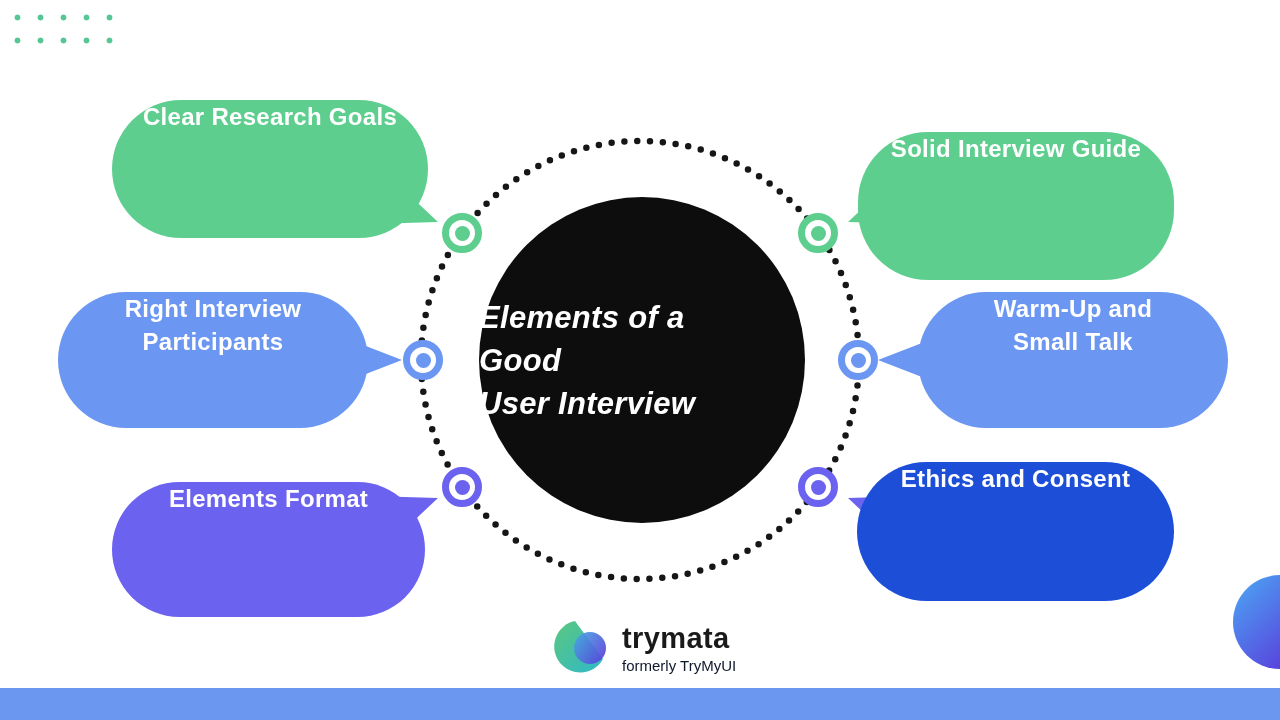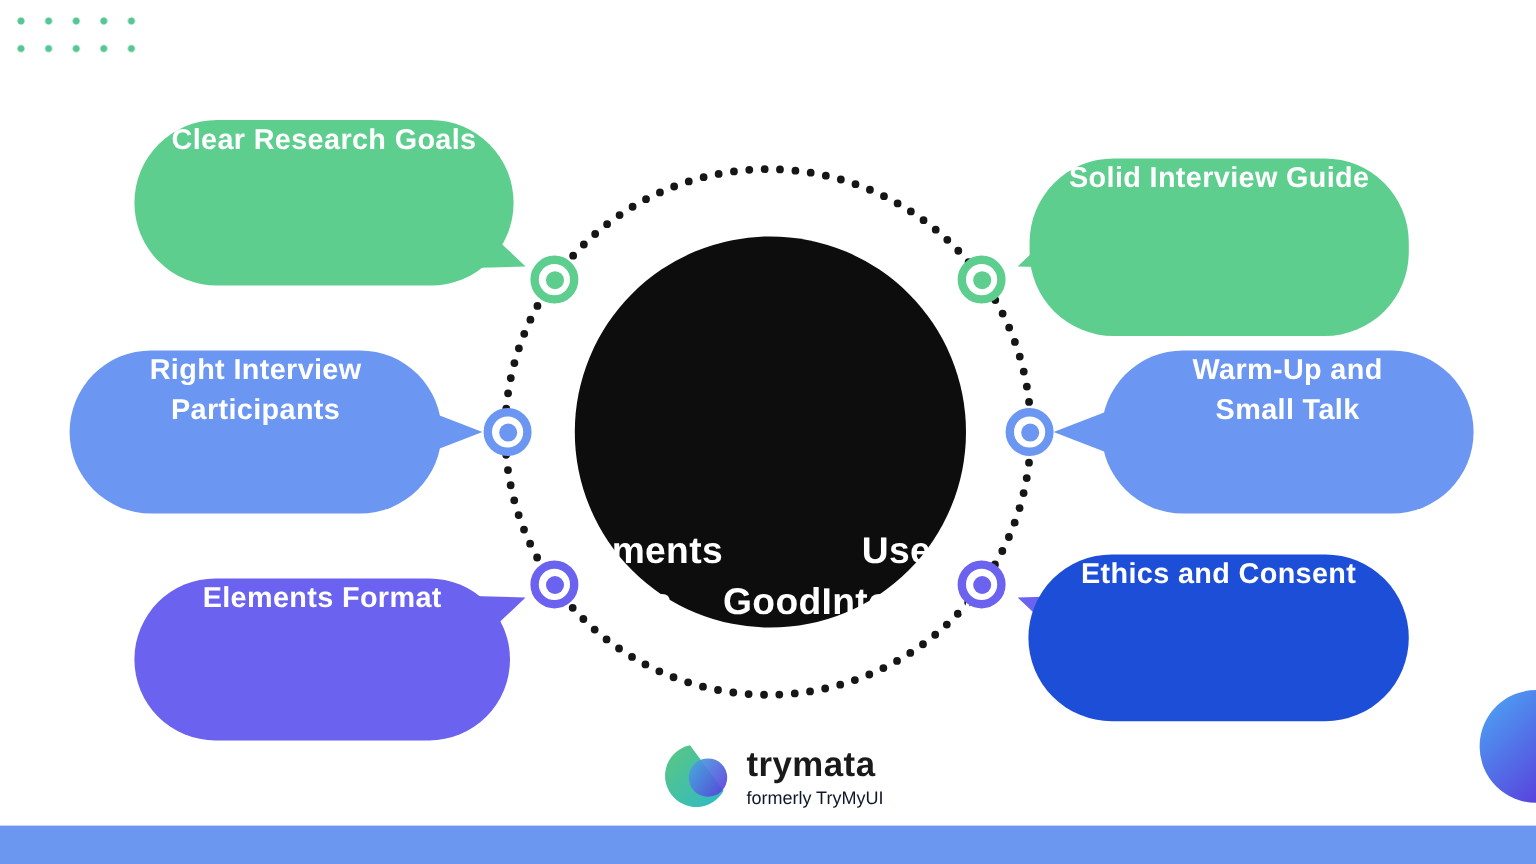--- a/index.html
+++ b/index.html
@@ -15,21 +15,21 @@
     background-size:23px 23px;
   }
 
   
   .ring { position:absolute; left:0; top:0; z-index:1; }
 
   
   .center-circle {
     position:absolute; left:479px; top:197px; width:326px; height:326px;
     border-radius:50%; background:#0D0D0D; z-index:2;
-    display:flex; flex-direction:row; align-items:flex-end; justify-content:center;
+    display:flex; flex-direction:column; align-items:flex-start; justify-content:center;font-style:italic;
   }
   .center-line { color:#ffffff; font-size:31px; font-weight:700; line-height:43px; letter-spacing:0.3px; text-align:center; }
 
   
   .bubble {
     position:absolute; border-radius:70px; z-index:3;
     display:flex; align-items:flex-start; justify-content:center; text-align:center;
   }
   .bubble .label { color:#ffffff; font-size:24px; font-weight:600; letter-spacing:0.3px; line-height:33px; }
   .bubble-tl { left:112px; top:100px; width:316px; height:138px; background:#5ECE8F; }

